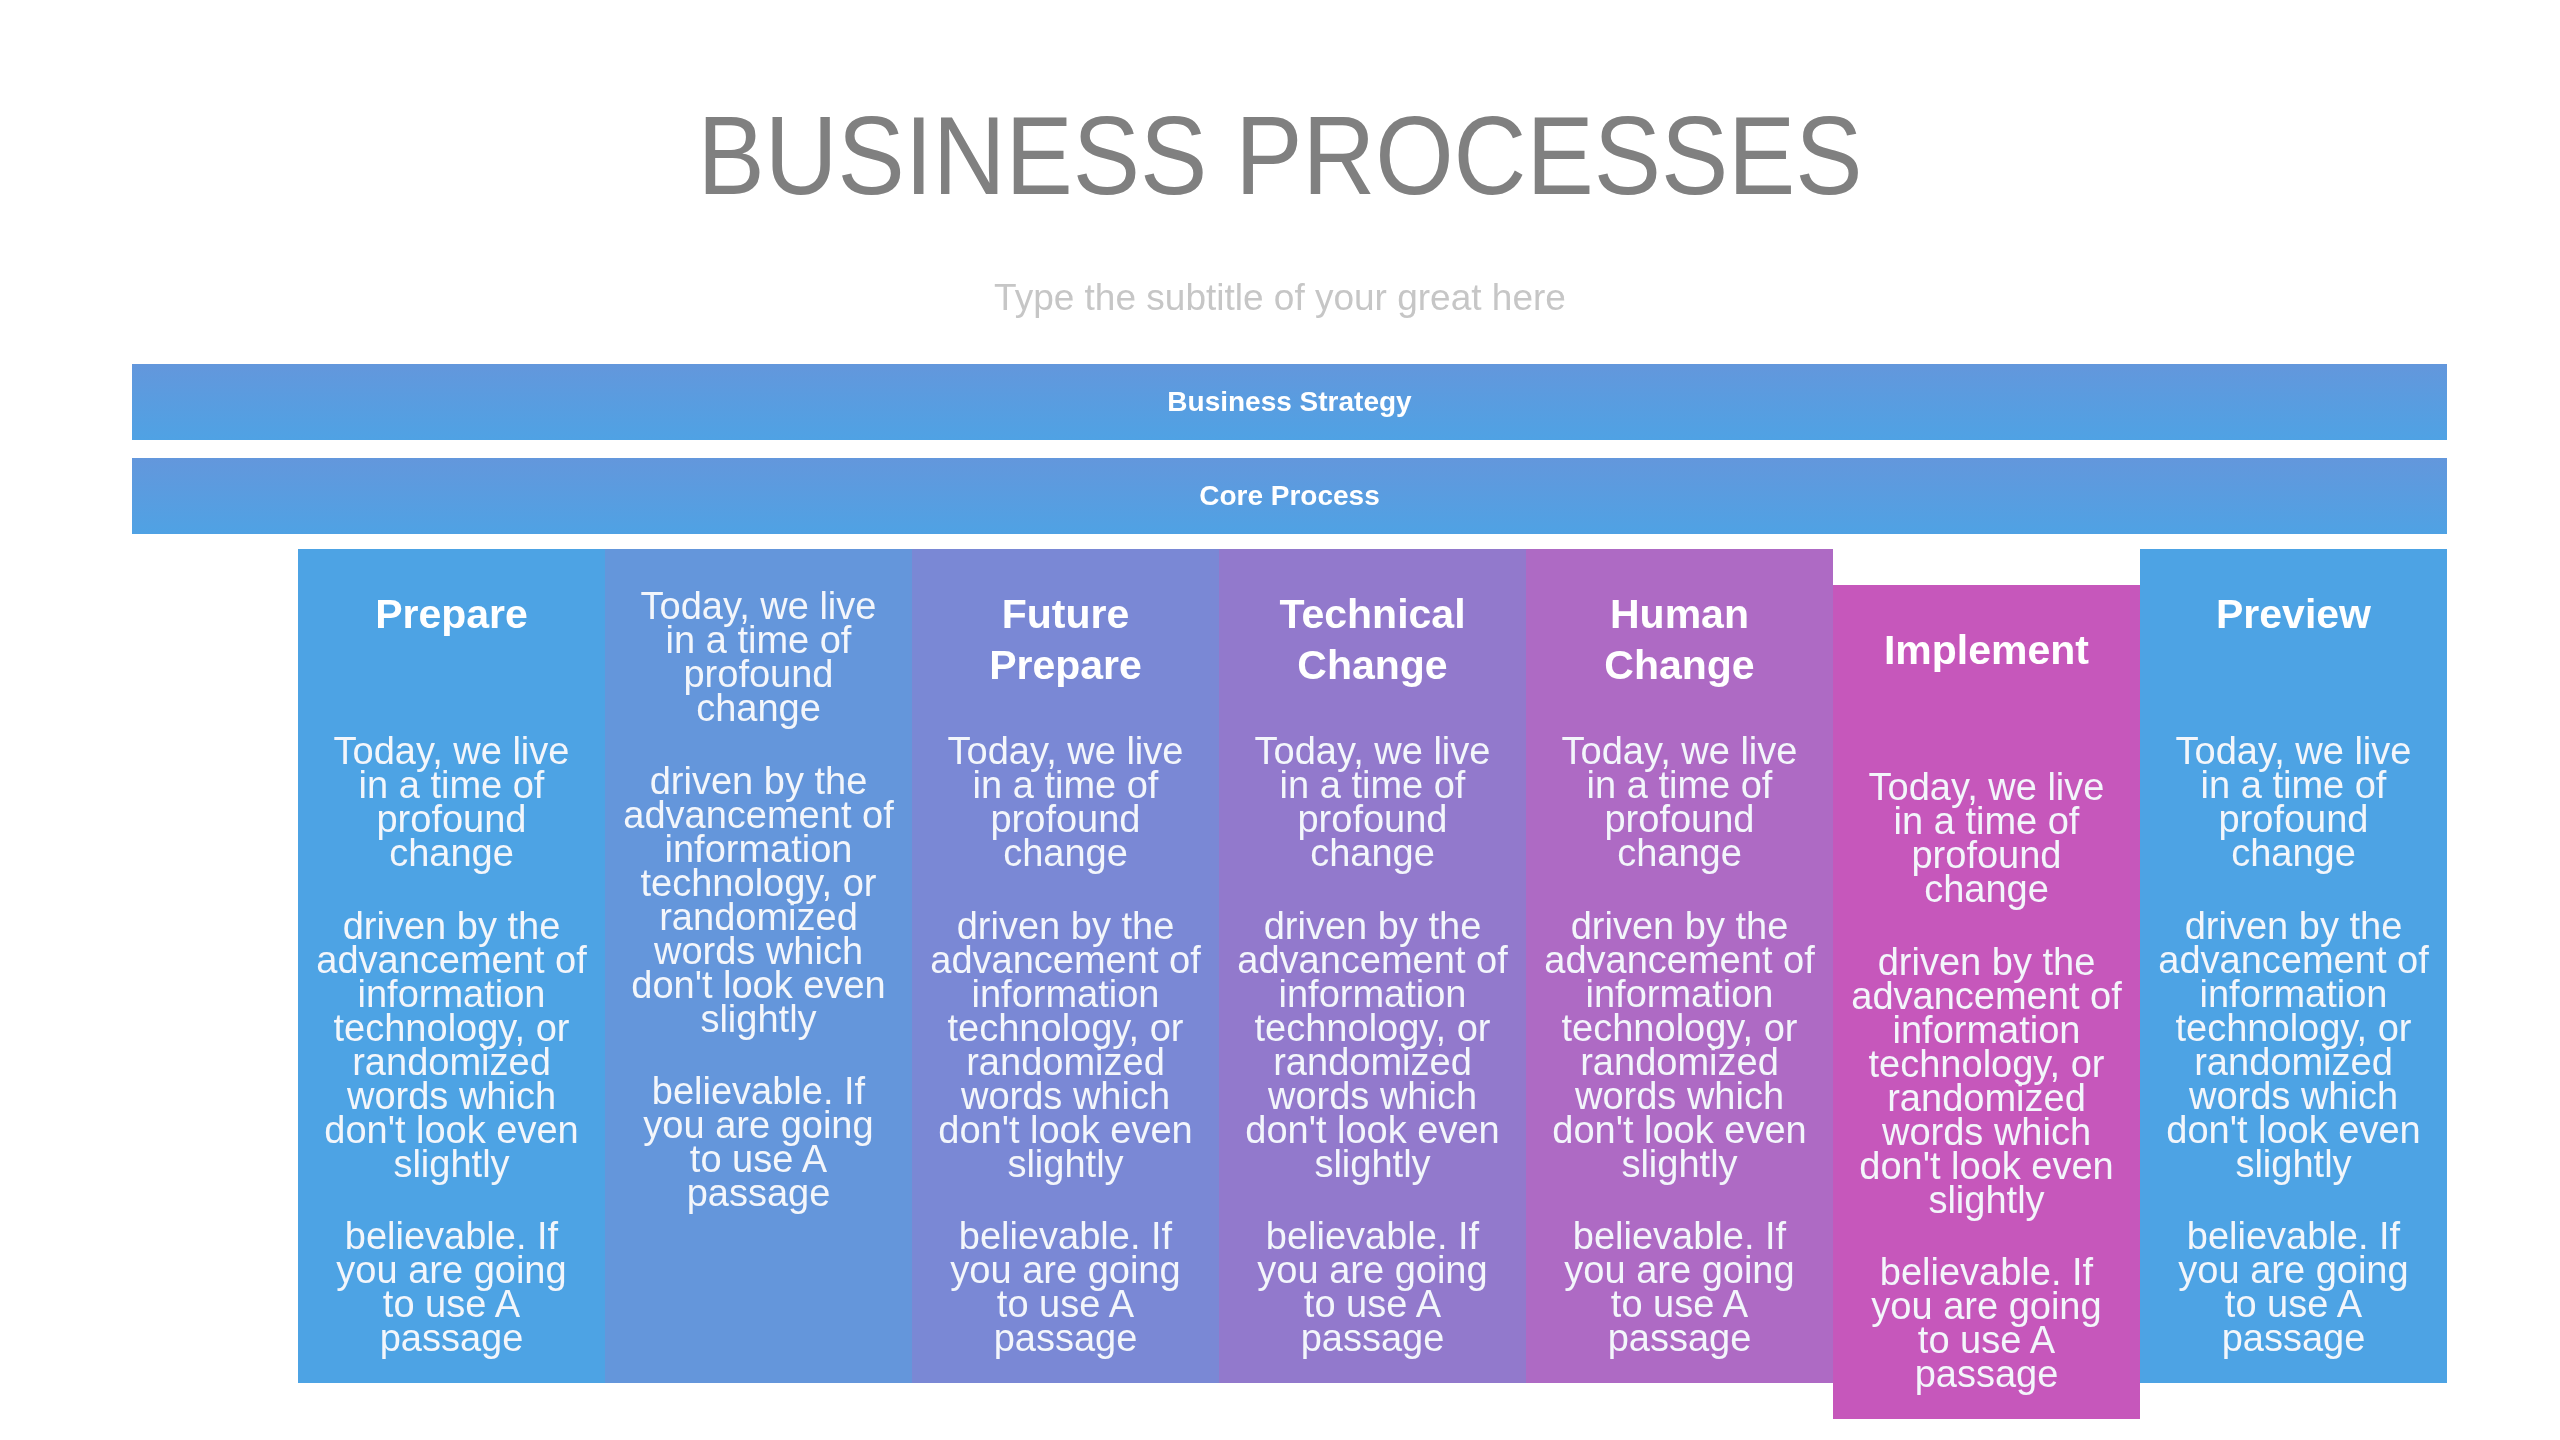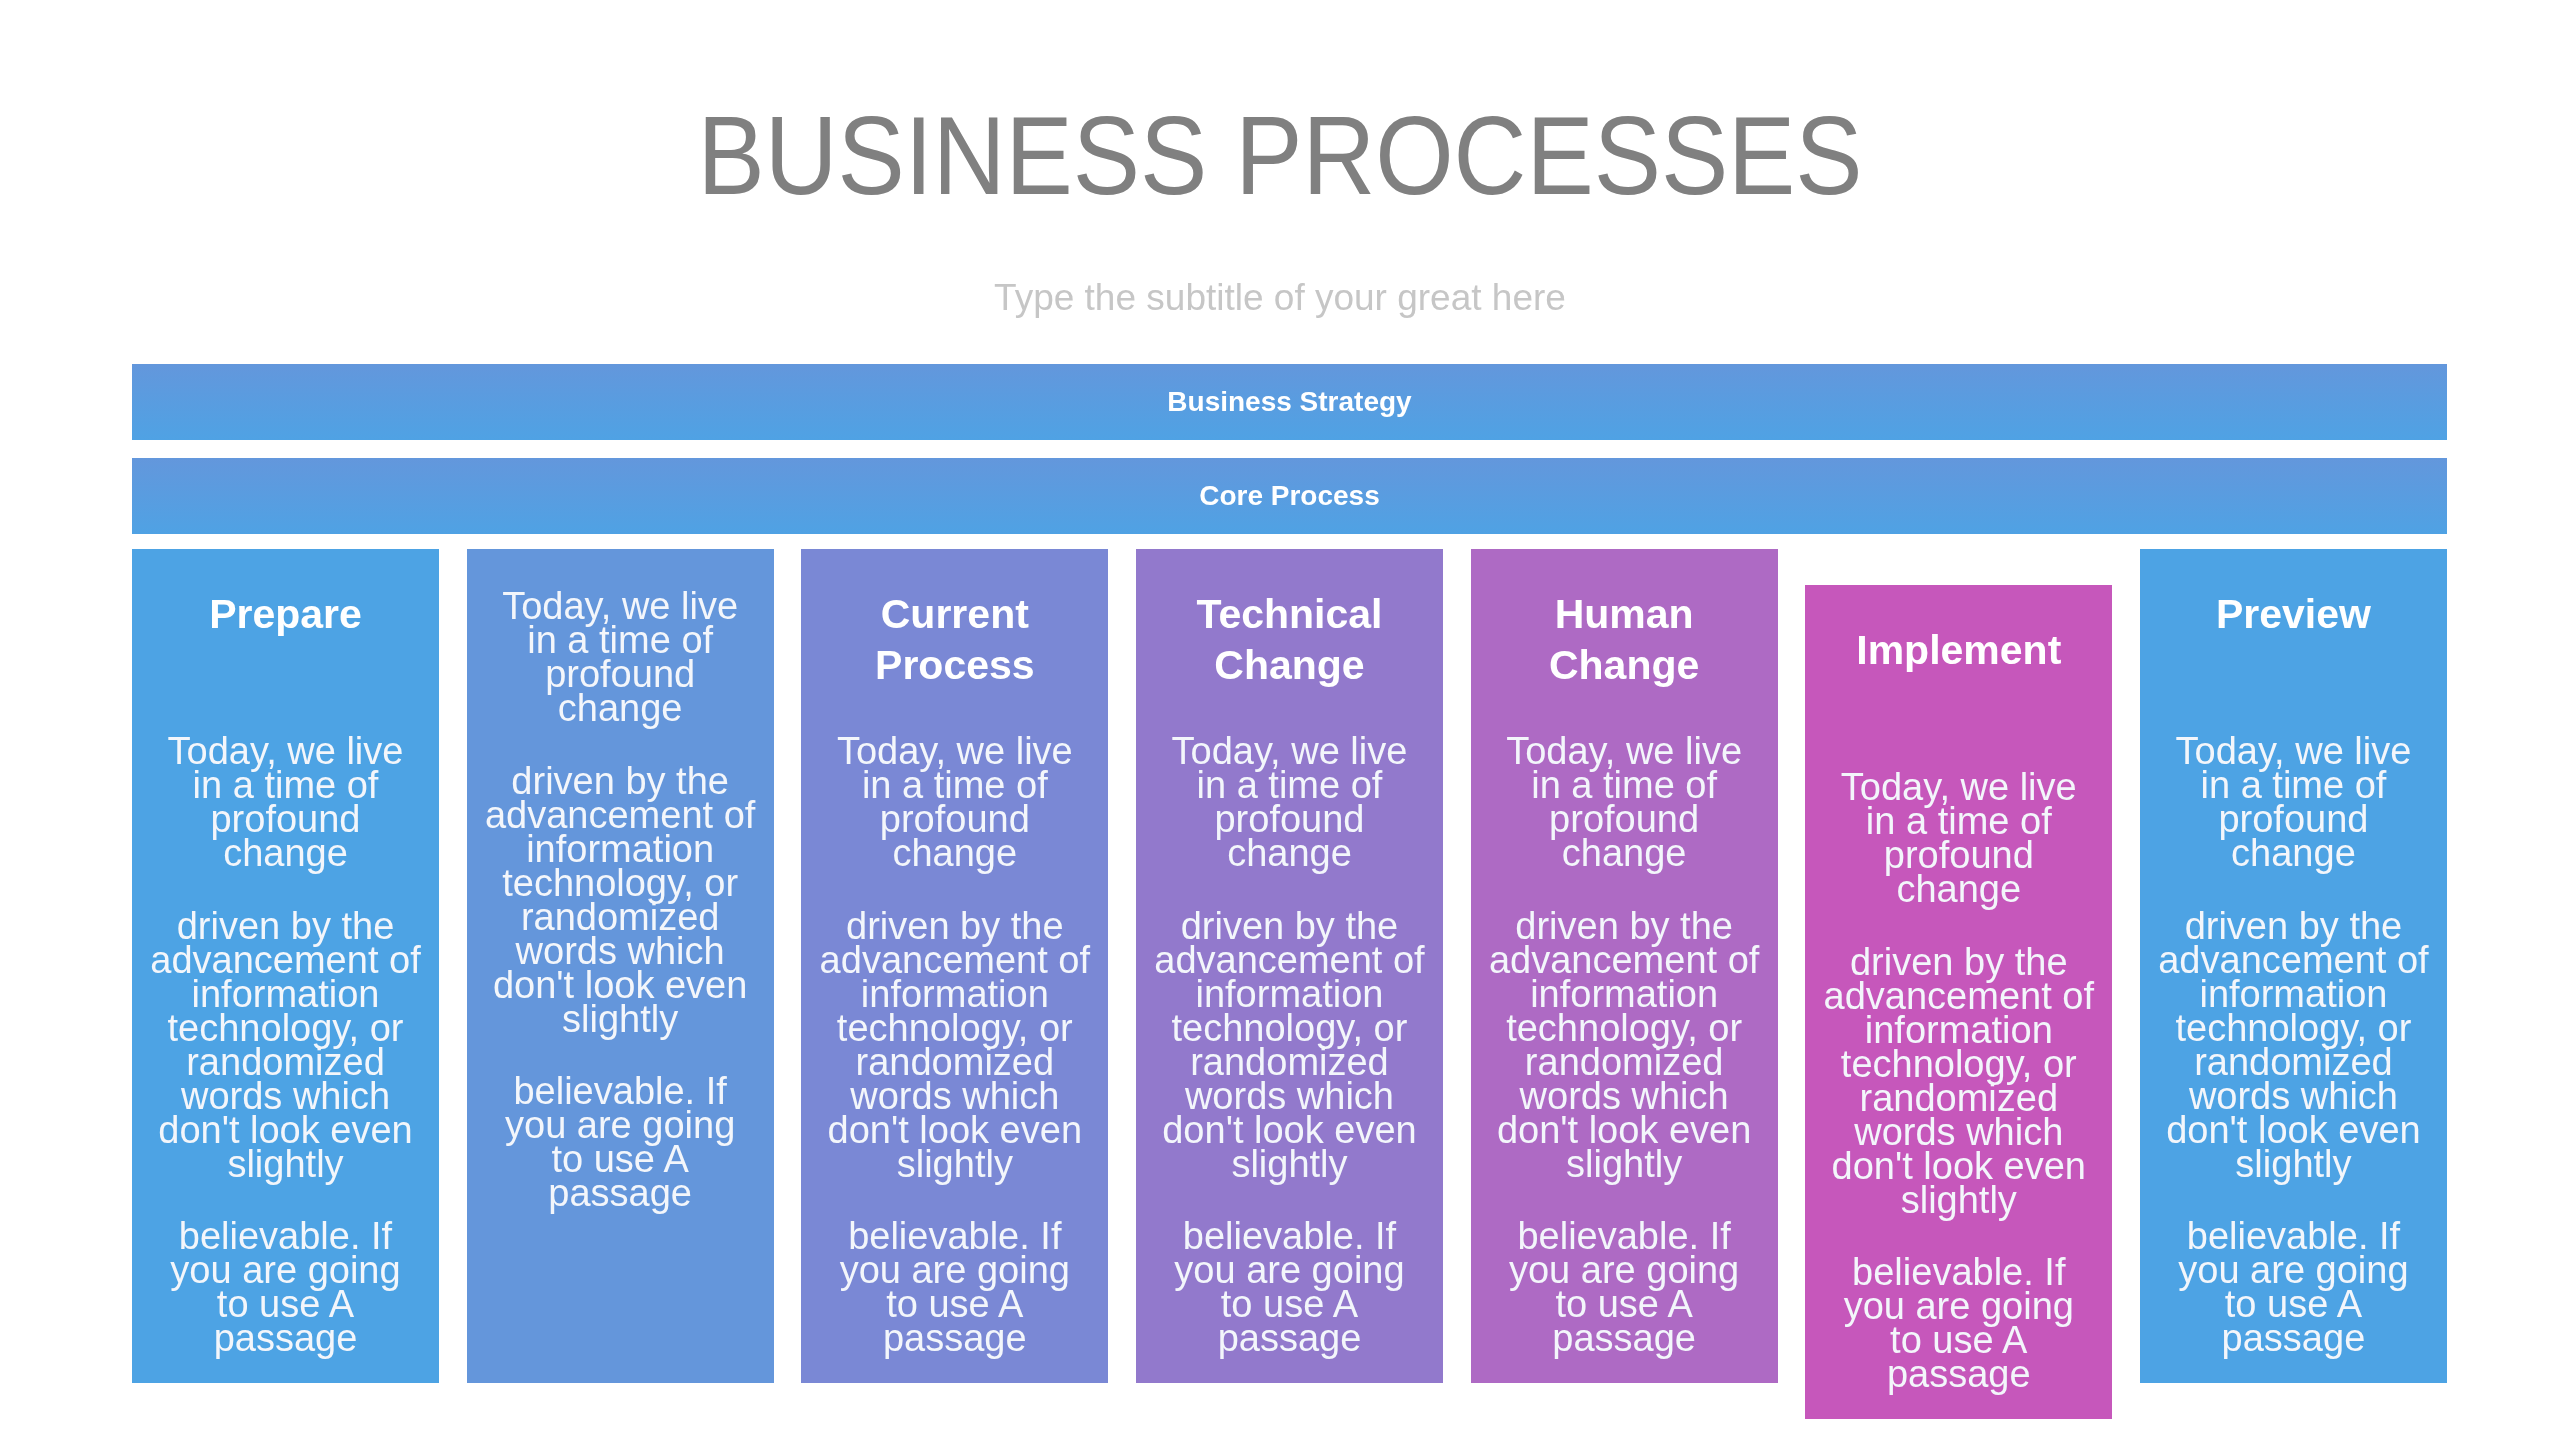--- a/index.html
+++ b/index.html
@@ -54,21 +54,21 @@
   }
   .band.strategy { top: 364px; }
   .band.core { top: 458px; }
   .columns {
     position: absolute;
     left: 132px;
     top: 549px;
     width: 2315px;
     height: 834px;
     display: flex;
-    justify-content: space-between;
+    justify-content: flex-end;
   }
   .col {
     width: 307px;
     height: 834px;
     color: #ffffff;
     text-align: center;
     box-sizing: border-box;
     padding: 40px 18px 0 18px;
   }
   .col-title {
@@ -104,21 +104,21 @@
     </div>
   </div>
   <div class="col" style="background: rgb(100, 150, 219);">
     <div class="col-body">
       <p>Today, we live in a time of profound change</p>
       <p>driven by the advancement of information technology, or randomized words which don't look even slightly</p>
       <p>believable. If you are going to use A passage</p>
     </div>
   </div>
   <div class="col" style="background: rgb(122, 136, 213);">
-    <div class="col-title">Current Process</div>
+    <div class="col-title">Future Prepare</div>
     <div class="col-body">
       <p>Today, we live in a time of profound change</p>
       <p>driven by the advancement of information technology, or randomized words which don't look even slightly</p>
       <p>believable. If you are going to use A passage</p>
     </div>
   </div>
   <div class="col" style="background: rgb(146, 121, 204);">
     <div class="col-title">Technical Change</div>
     <div class="col-body">
       <p>Today, we live in a time of profound change</p>

